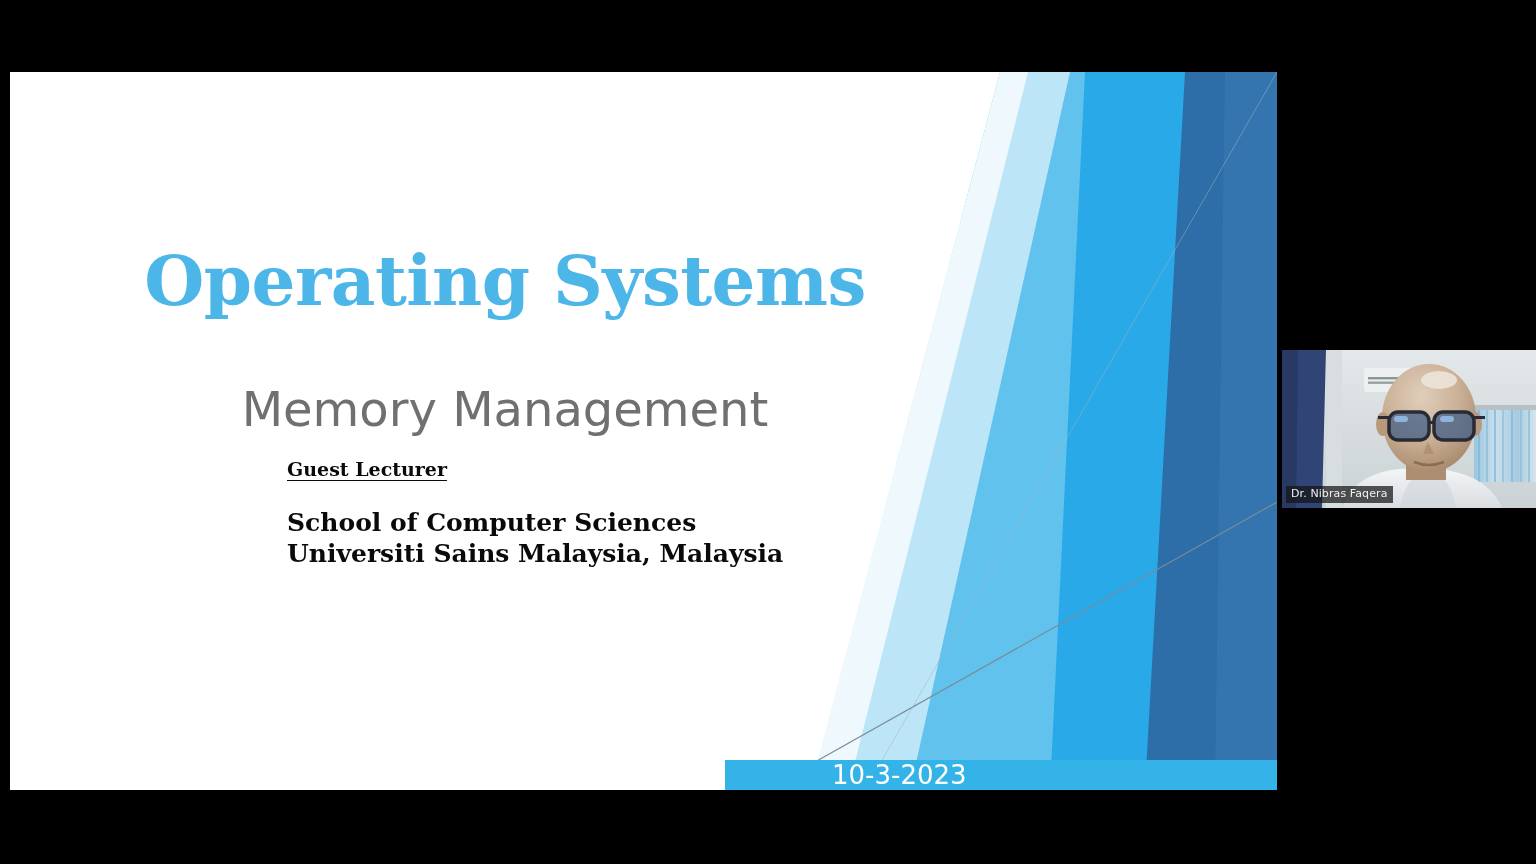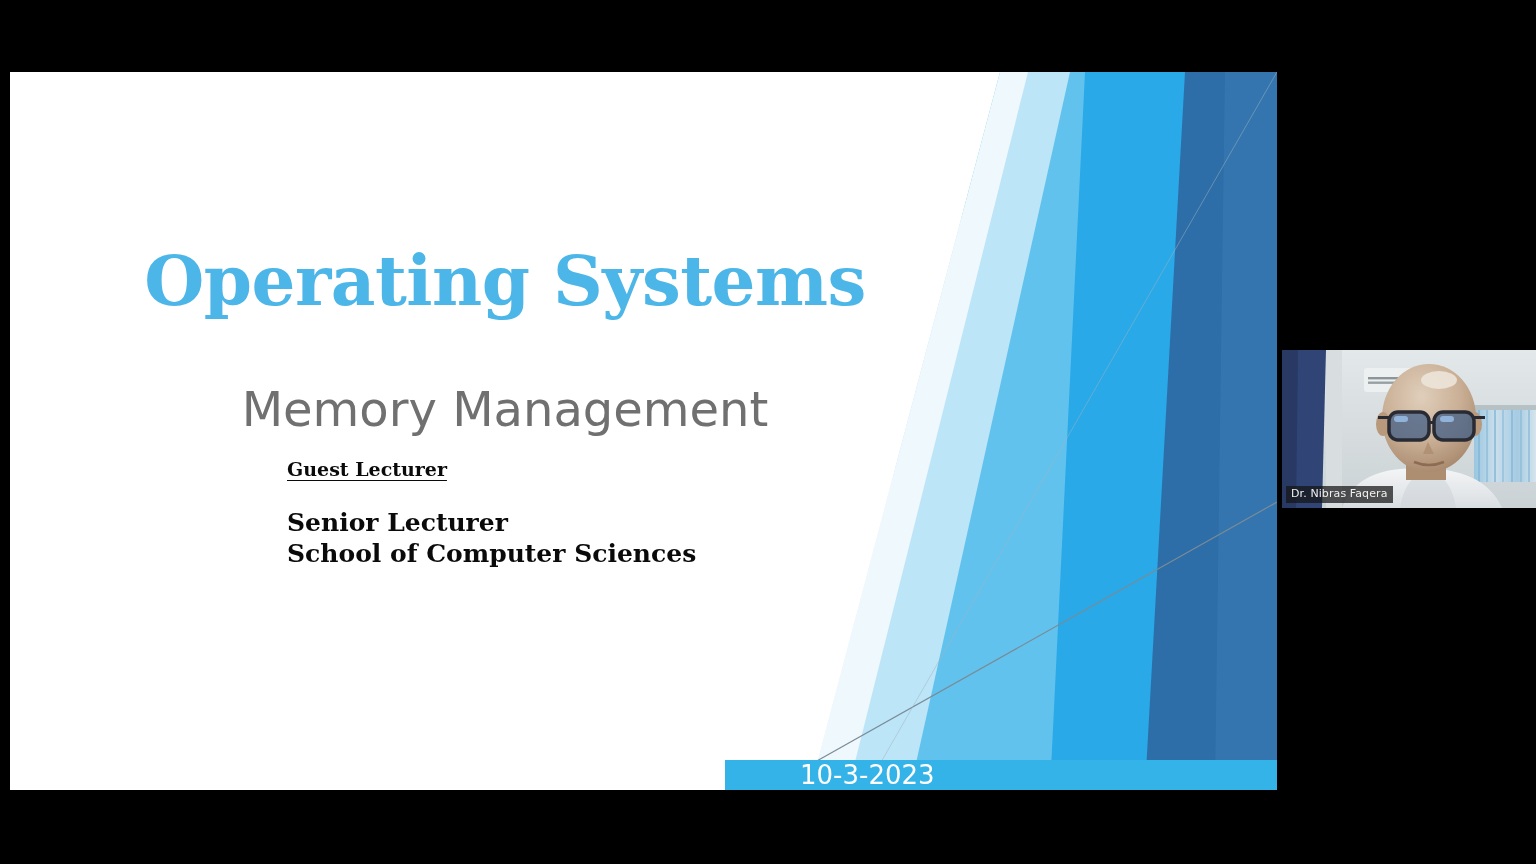--- a/index.html
+++ b/index.html
@@ -108,20 +108,21 @@
   
   #date-banner {
     position: absolute;
     left: 715px;
     top: 688px;
     width: 552px;
     height: 30px;
     background: #34b3e8;
     display: flex;
     align-items: center;
+    padding-left: 32px;
   }
   #date-banner-text {
     margin-left: 75px;
     color: #ffffff;
     font-family: "DejaVu Sans", "Liberation Sans", sans-serif;
     font-size: 26px;
     font-weight: 400;
     letter-spacing: 0px;
   }
 
@@ -188,22 +189,22 @@
 
     <div class="slide-text-layer">
 
       <div id="slide-title">Operating Systems</div>
 
       <div id="slide-subtitle">Memory Management</div>
 
       <div id="lecturer-block">
         <div id="guest-lecturer-heading">Guest Lecturer</div>
 
-        <div class="lecturer-line">Senior Lecturer</div>
         <div class="lecturer-line">School of Computer Sciences</div>
+        <div class="lecturer-line">Universiti Sains Malaysia, Malaysia</div>
       </div>
 
       <div id="date-banner">
         <span id="date-banner-text">10-3-2023</span>
       </div>
 
     </div>
   </div>
 
   <div id="video-tile">

